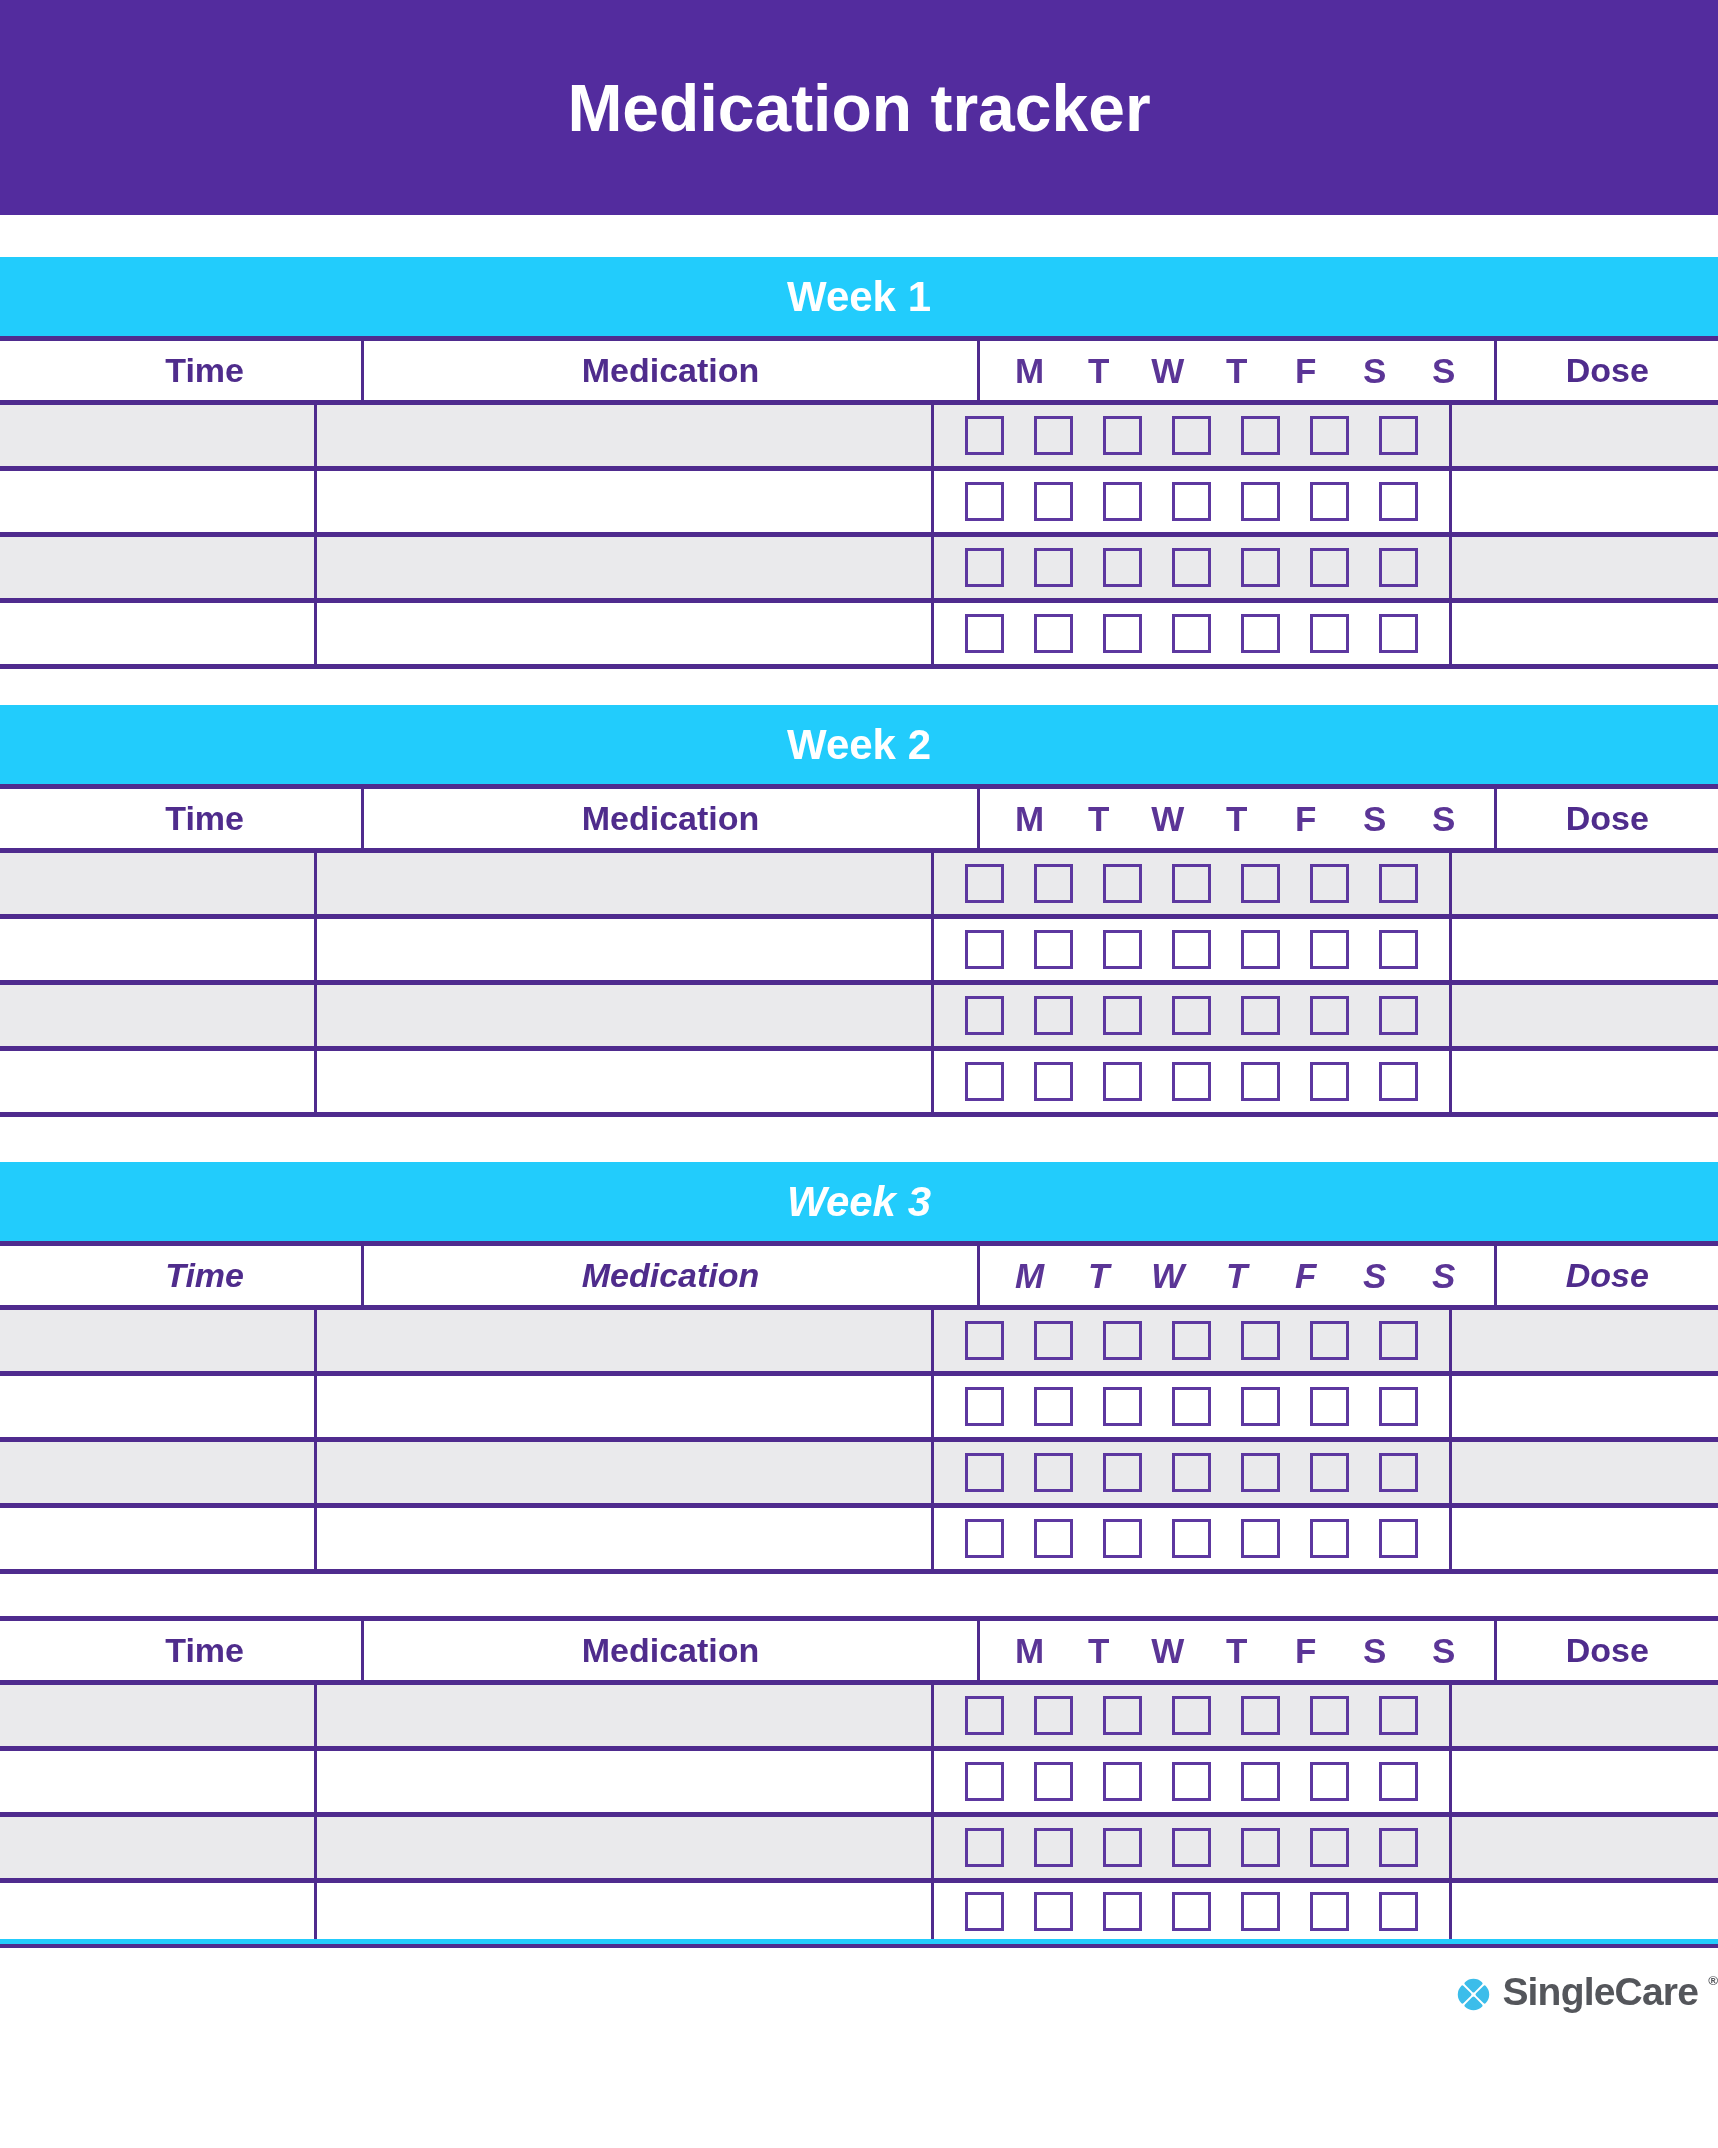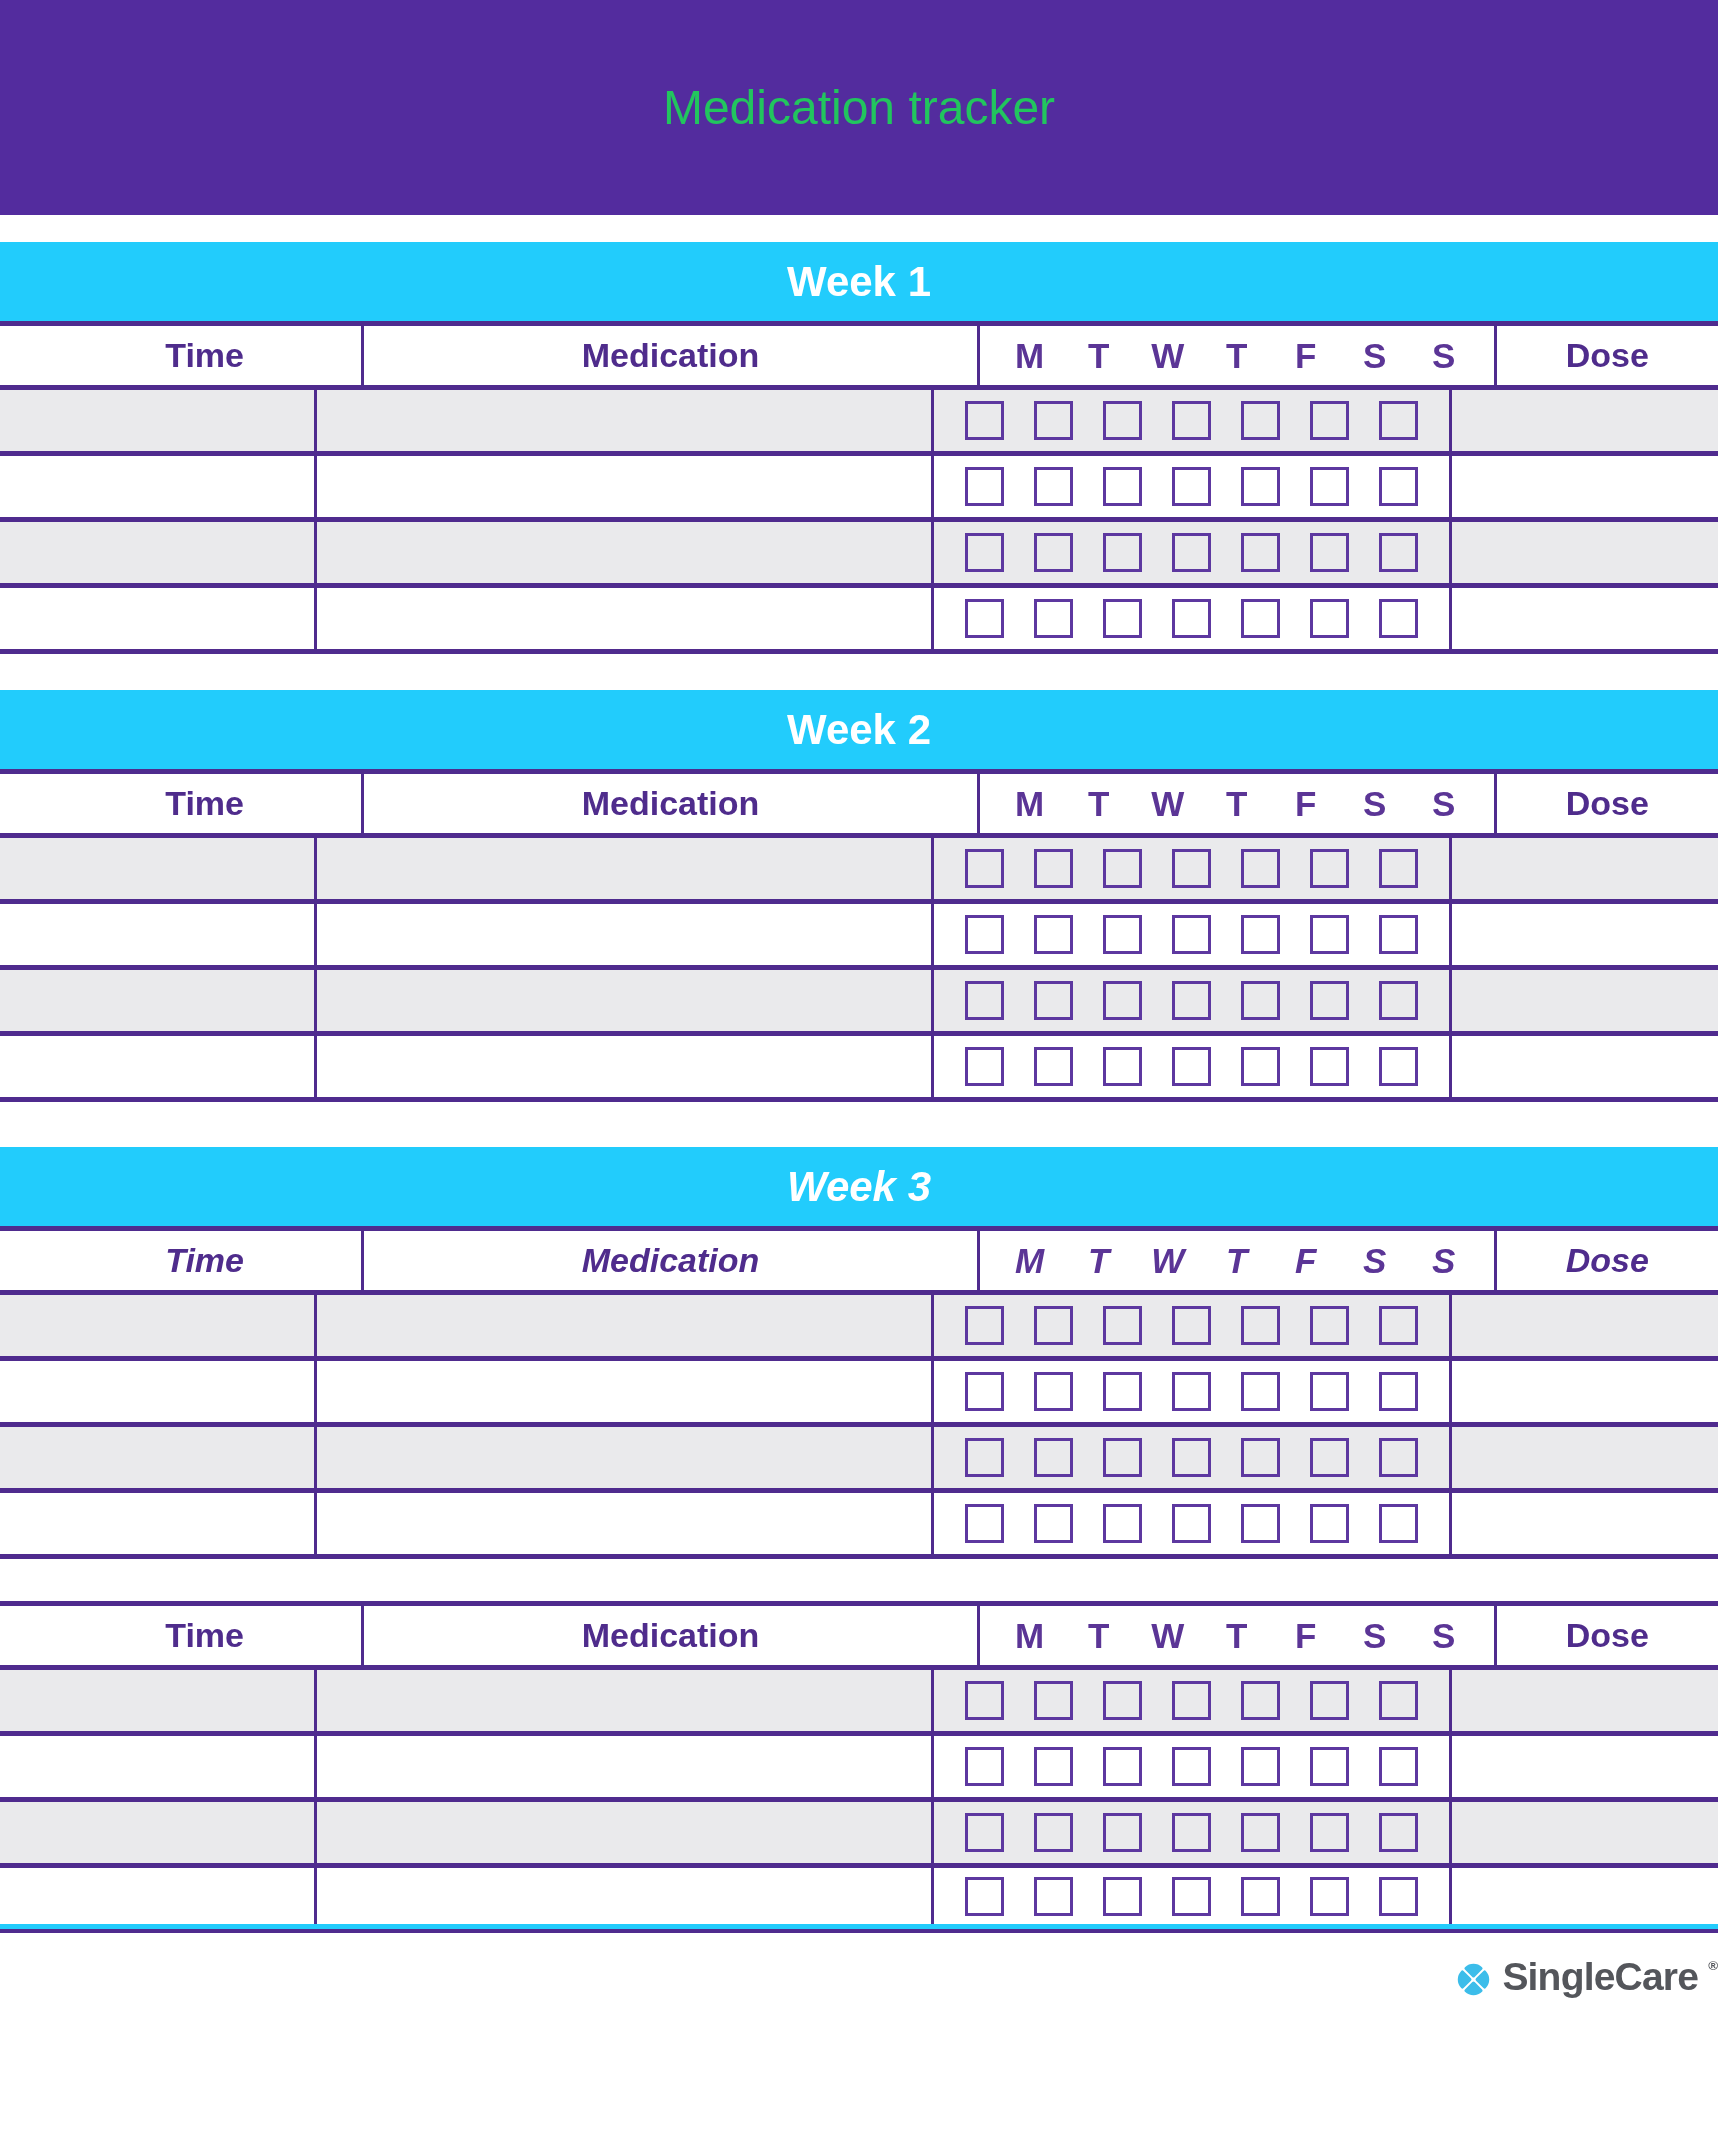--- a/index.html
+++ b/index.html
@@ -12,24 +12,24 @@
     --row-gray:#eaeaec;
     --logo-text:#54565b;
     --logo-cyan:#3cbdea;
   }
   *{margin:0;padding:0;box-sizing:border-box;}
   html,body{width:1718px;height:2148px;background:#ffffff;overflow:hidden;
     font-family:"Liberation Sans","DejaVu Sans",sans-serif;}
 
   .banner{height:215px;background:var(--banner-purple);
     display:flex;align-items:center;justify-content:center;}
-  .banner h1{color:#22c55e;font-size:48px;font-weight:normal;letter-spacing:0px;}
+  .banner h1{color:#ffffff;font-size:66px;font-weight:bold;letter-spacing:0px;}
 
   .week{width:1718px;}
-  .week:nth-of-type(1){margin-top:27px;}
+  .week:nth-of-type(1){margin-top:42px;}
   .week:nth-of-type(2){margin-top:36px;}
   .week:nth-of-type(3){margin-top:45px;font-style:italic;}
   .week:nth-of-type(4){margin-top:42px;}
 
   .week-bar{height:79px;background:var(--bar-cyan);
     display:flex;align-items:center;justify-content:center;}
   .week-label{color:#ffffff;font-size:42px;font-weight:bold;}
 
   .mtable{width:1718px;border-top:5px solid var(--line-purple);
     border-bottom:5px solid var(--line-purple);background:#ffffff;}

